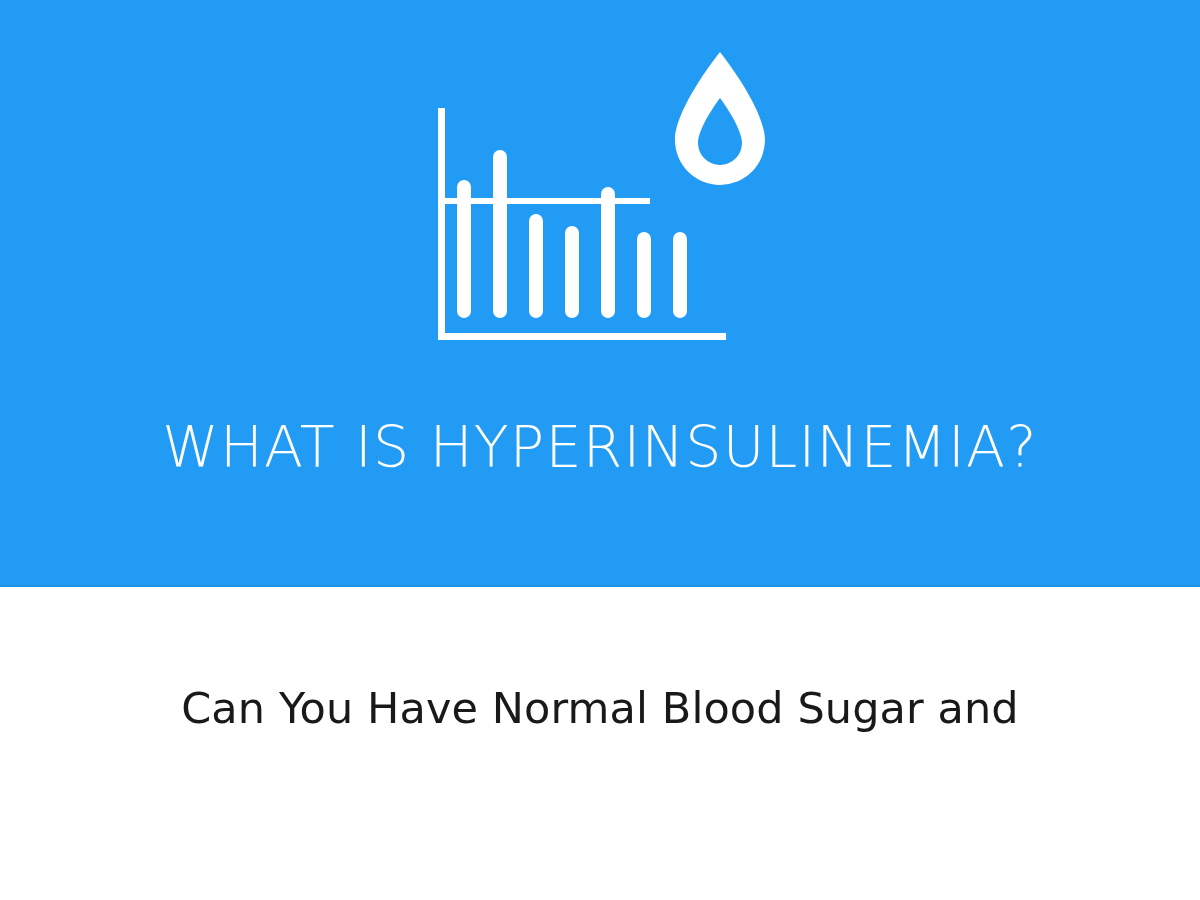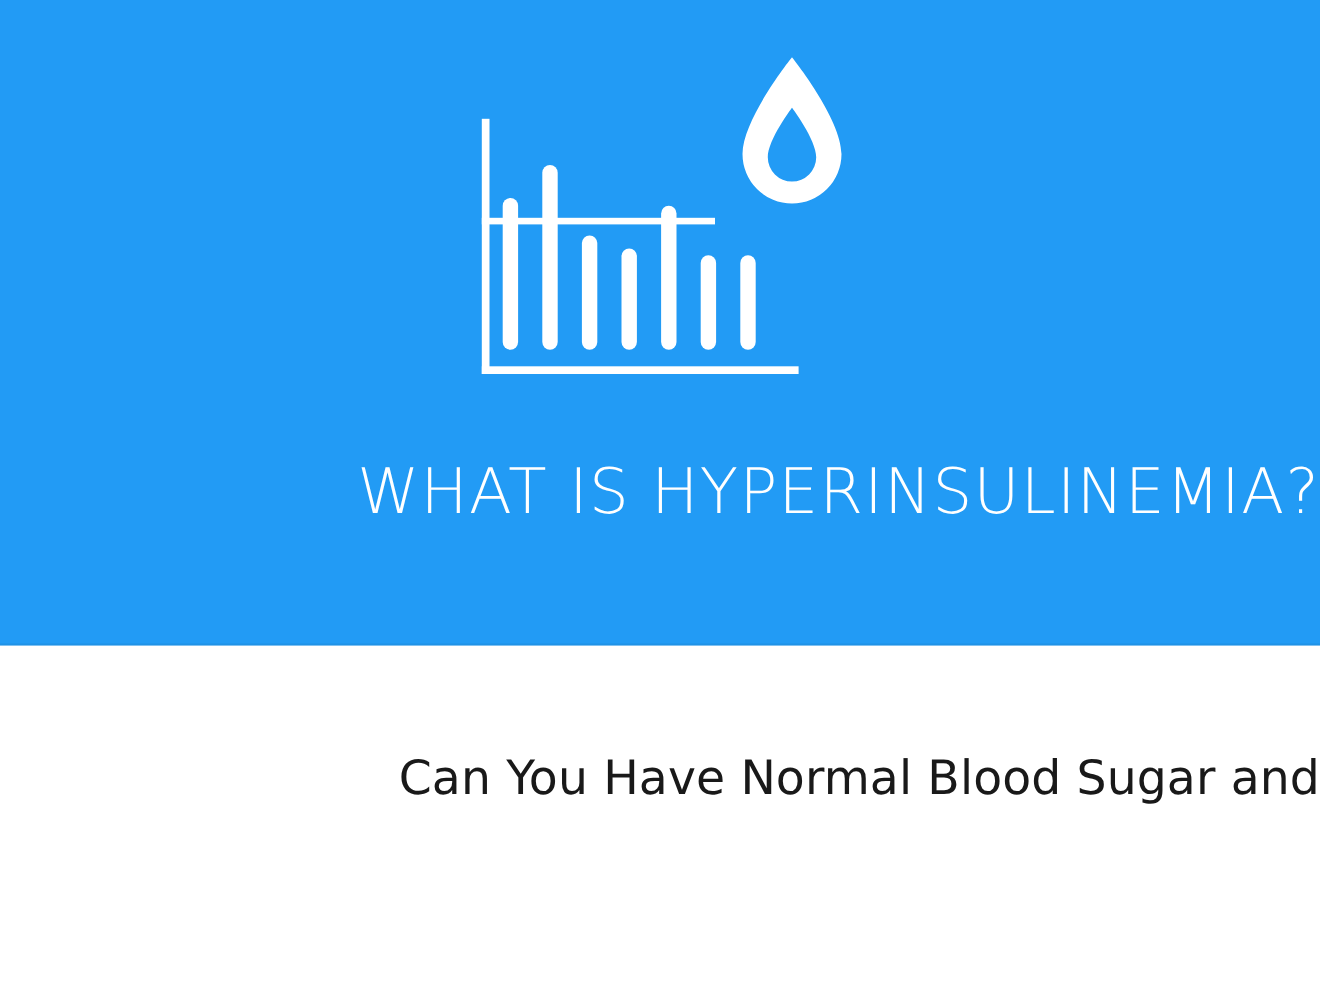--- a/index.html
+++ b/index.html
@@ -55,21 +55,21 @@
   .icon-svg {
     display: block;
   }
 
   
   .hero-title {
     position: absolute;
     left: 0;
     top: 410px;
     width: 1200px;
-    text-align: right;
+    text-align: center;
     color: #ffffff;
     font-family: "DejaVu Sans", sans-serif;
     font-weight: 300;
     font-size: 57px;
     line-height: 74px;
     letter-spacing: 1.2px;
     white-space: nowrap;
     -webkit-font-smoothing: antialiased;
   }
 
@@ -93,21 +93,20 @@
     font-family: "DejaVu Sans", sans-serif;
     font-weight: 400;
     font-size: 43px;
     line-height: 62px;
     letter-spacing: 0.1px;
   }
 
   .subtitle-line {
     display: block;
     white-space: nowrap;
-    text-align: right;
   }
 </style>
 </head>
 <body>
 
 <div class="page">
 
   <div class="hero">
 
     <div class="icon-wrap">

